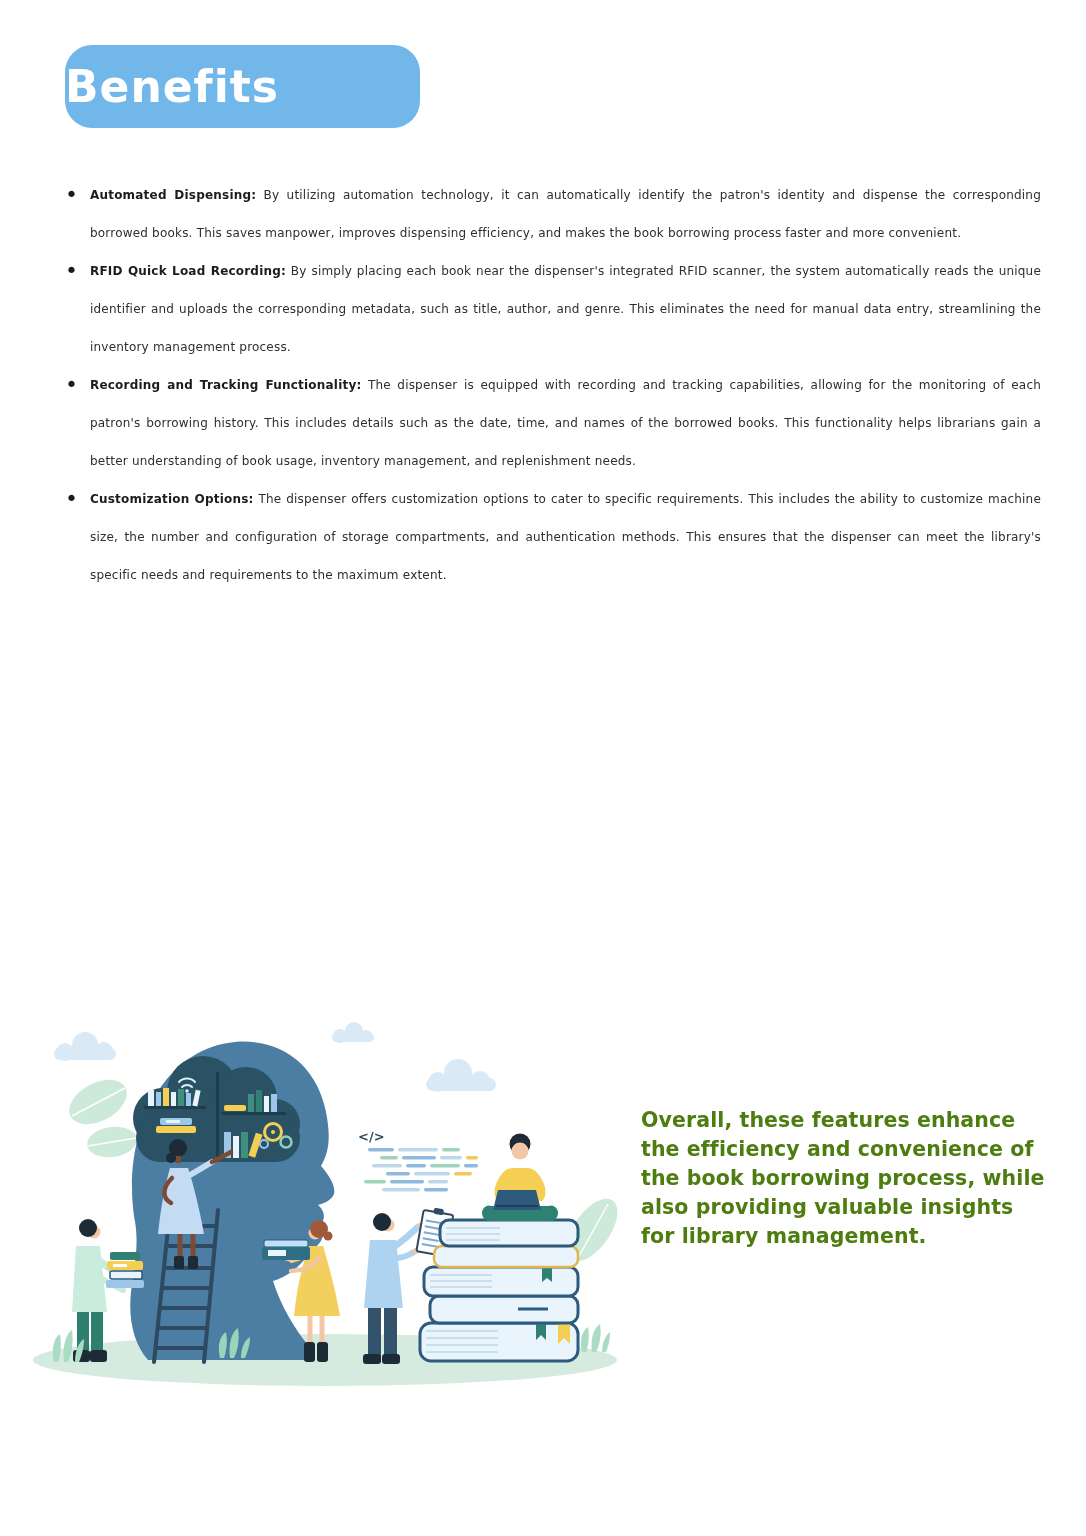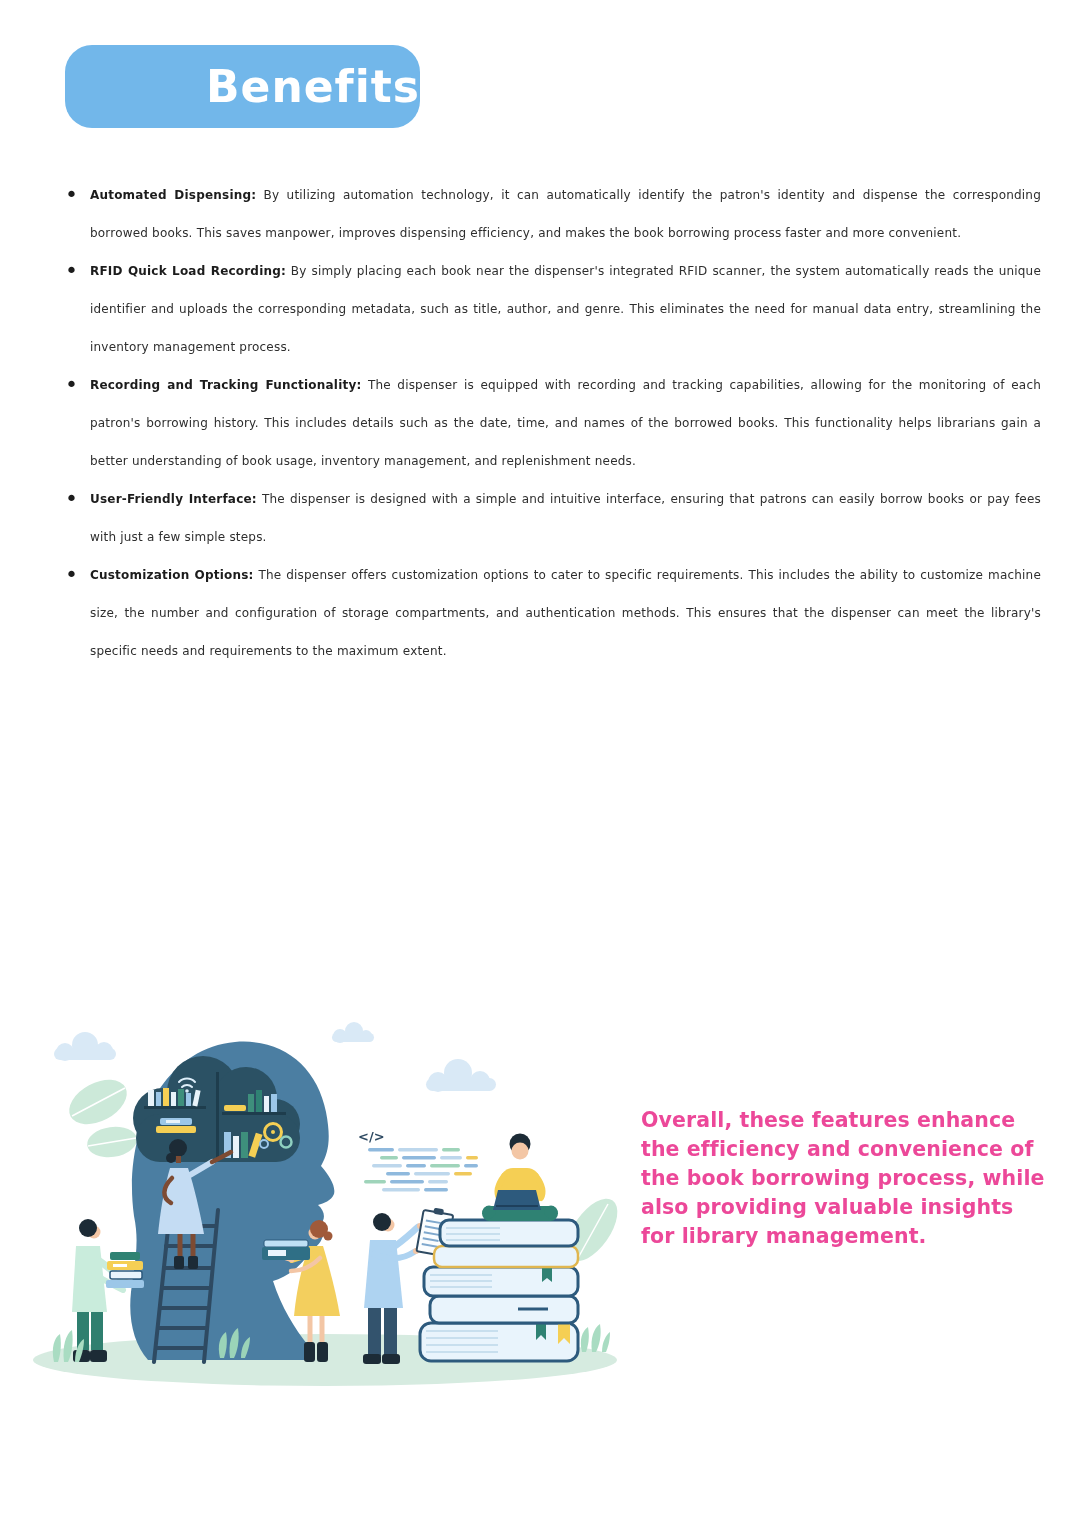--- a/index.html
+++ b/index.html
@@ -4,59 +4,58 @@
 <style>
   html,body{margin:0;padding:0;background:#ffffff;}
   body{
     width:1086px;height:1536px;position:relative;overflow:hidden;
     font-family:"DejaVu Sans","Liberation Sans",sans-serif;
     -webkit-font-smoothing:antialiased;
   }
   .badge{
     position:absolute;left:65px;top:45px;width:355px;height:83px;
     background:#72b7ea;border-radius:27px;
-    display:flex;align-items:center;justify-content:flex-end;
+    display:flex;align-items:center;justify-content:flex-start;
   }
   .badge span{
     color:#ffffff;font-size:44px;font-weight:bold;letter-spacing:1px;
   }
   ul.benefits{
     position:absolute;left:63px;top:176px;width:978px;
     margin:0;padding:0;list-style:none;
   }
   ul.benefits li{
     position:relative;padding-left:27px;margin:0;
     font-size:12px;line-height:38px;color:#2e2e2e;
     text-align:justify;letter-spacing:0.2px;
   }
   ul.benefits li::before{
     content:"\2022";position:absolute;left:2px;top:0;
     color:#1c1c1c;font-size:22px;
   }
   ul.benefits .lead{font-weight:bold;color:#1c1c1c;}
   .summary{
     position:absolute;left:641px;top:1106px;width:410px;
-    font-size:20.5px;line-height:29px;font-weight:bold;color:#ec4899;
+    font-size:20.5px;line-height:29px;font-weight:bold;color:#4d7c0f;
     text-align:left;letter-spacing:0.1px;
   }
   .illustration{position:absolute;left:30px;top:1020px;width:600px;height:390px;}
   .illustration svg{display:block;width:600px;height:390px;}
 </style>
 </head>
 <body>
 
 <div class="badge">
   <span>Benefits</span>
 </div>
 
 <ul class="benefits">
   <li><span class="lead">Automated Dispensing:</span><span> By utilizing automation technology, it can automatically identify the patron's identity and dispense the corresponding borrowed books. This saves manpower, improves dispensing efficiency, and makes the book borrowing process faster and more convenient.</span></li>
   <li><span class="lead">RFID Quick Load Recording:</span><span> By simply placing each book near the dispenser's integrated RFID scanner, the system automatically reads the unique identifier and uploads the corresponding metadata, such as title, author, and genre. This eliminates the need for manual data entry, streamlining the inventory management process.</span></li>
   <li><span class="lead">Recording and Tracking Functionality:</span><span> The dispenser is equipped with recording and tracking capabilities, allowing for the monitoring of each patron's borrowing history. This includes details such as the date, time, and names of the borrowed books. This functionality helps librarians gain a better understanding of book usage, inventory management, and replenishment needs.</span></li>
-  <li><span class="lead">User-Friendly Interface:</span><span> The dispenser is designed with a simple and intuitive interface, ensuring that patrons can easily borrow books or pay fees with just a few simple steps.</span></li>
   <li><span class="lead">Customization Options:</span><span> The dispenser offers customization options to cater to specific requirements. This includes the ability to customize machine size, the number and configuration of storage compartments, and authentication methods. This ensures that the dispenser can meet the library's specific needs and requirements to the maximum extent.</span></li>
 </ul>
 
 <div class="illustration">
 <svg viewBox="0 0 600 390" xmlns="http://www.w3.org/2000/svg">
 
   <ellipse cx="295" cy="340" rx="292" ry="26" fill="#d6ebe0"></ellipse>
 
   <g fill="#d9e9f6">
     <circle cx="35" cy="32" r="9"></circle>

